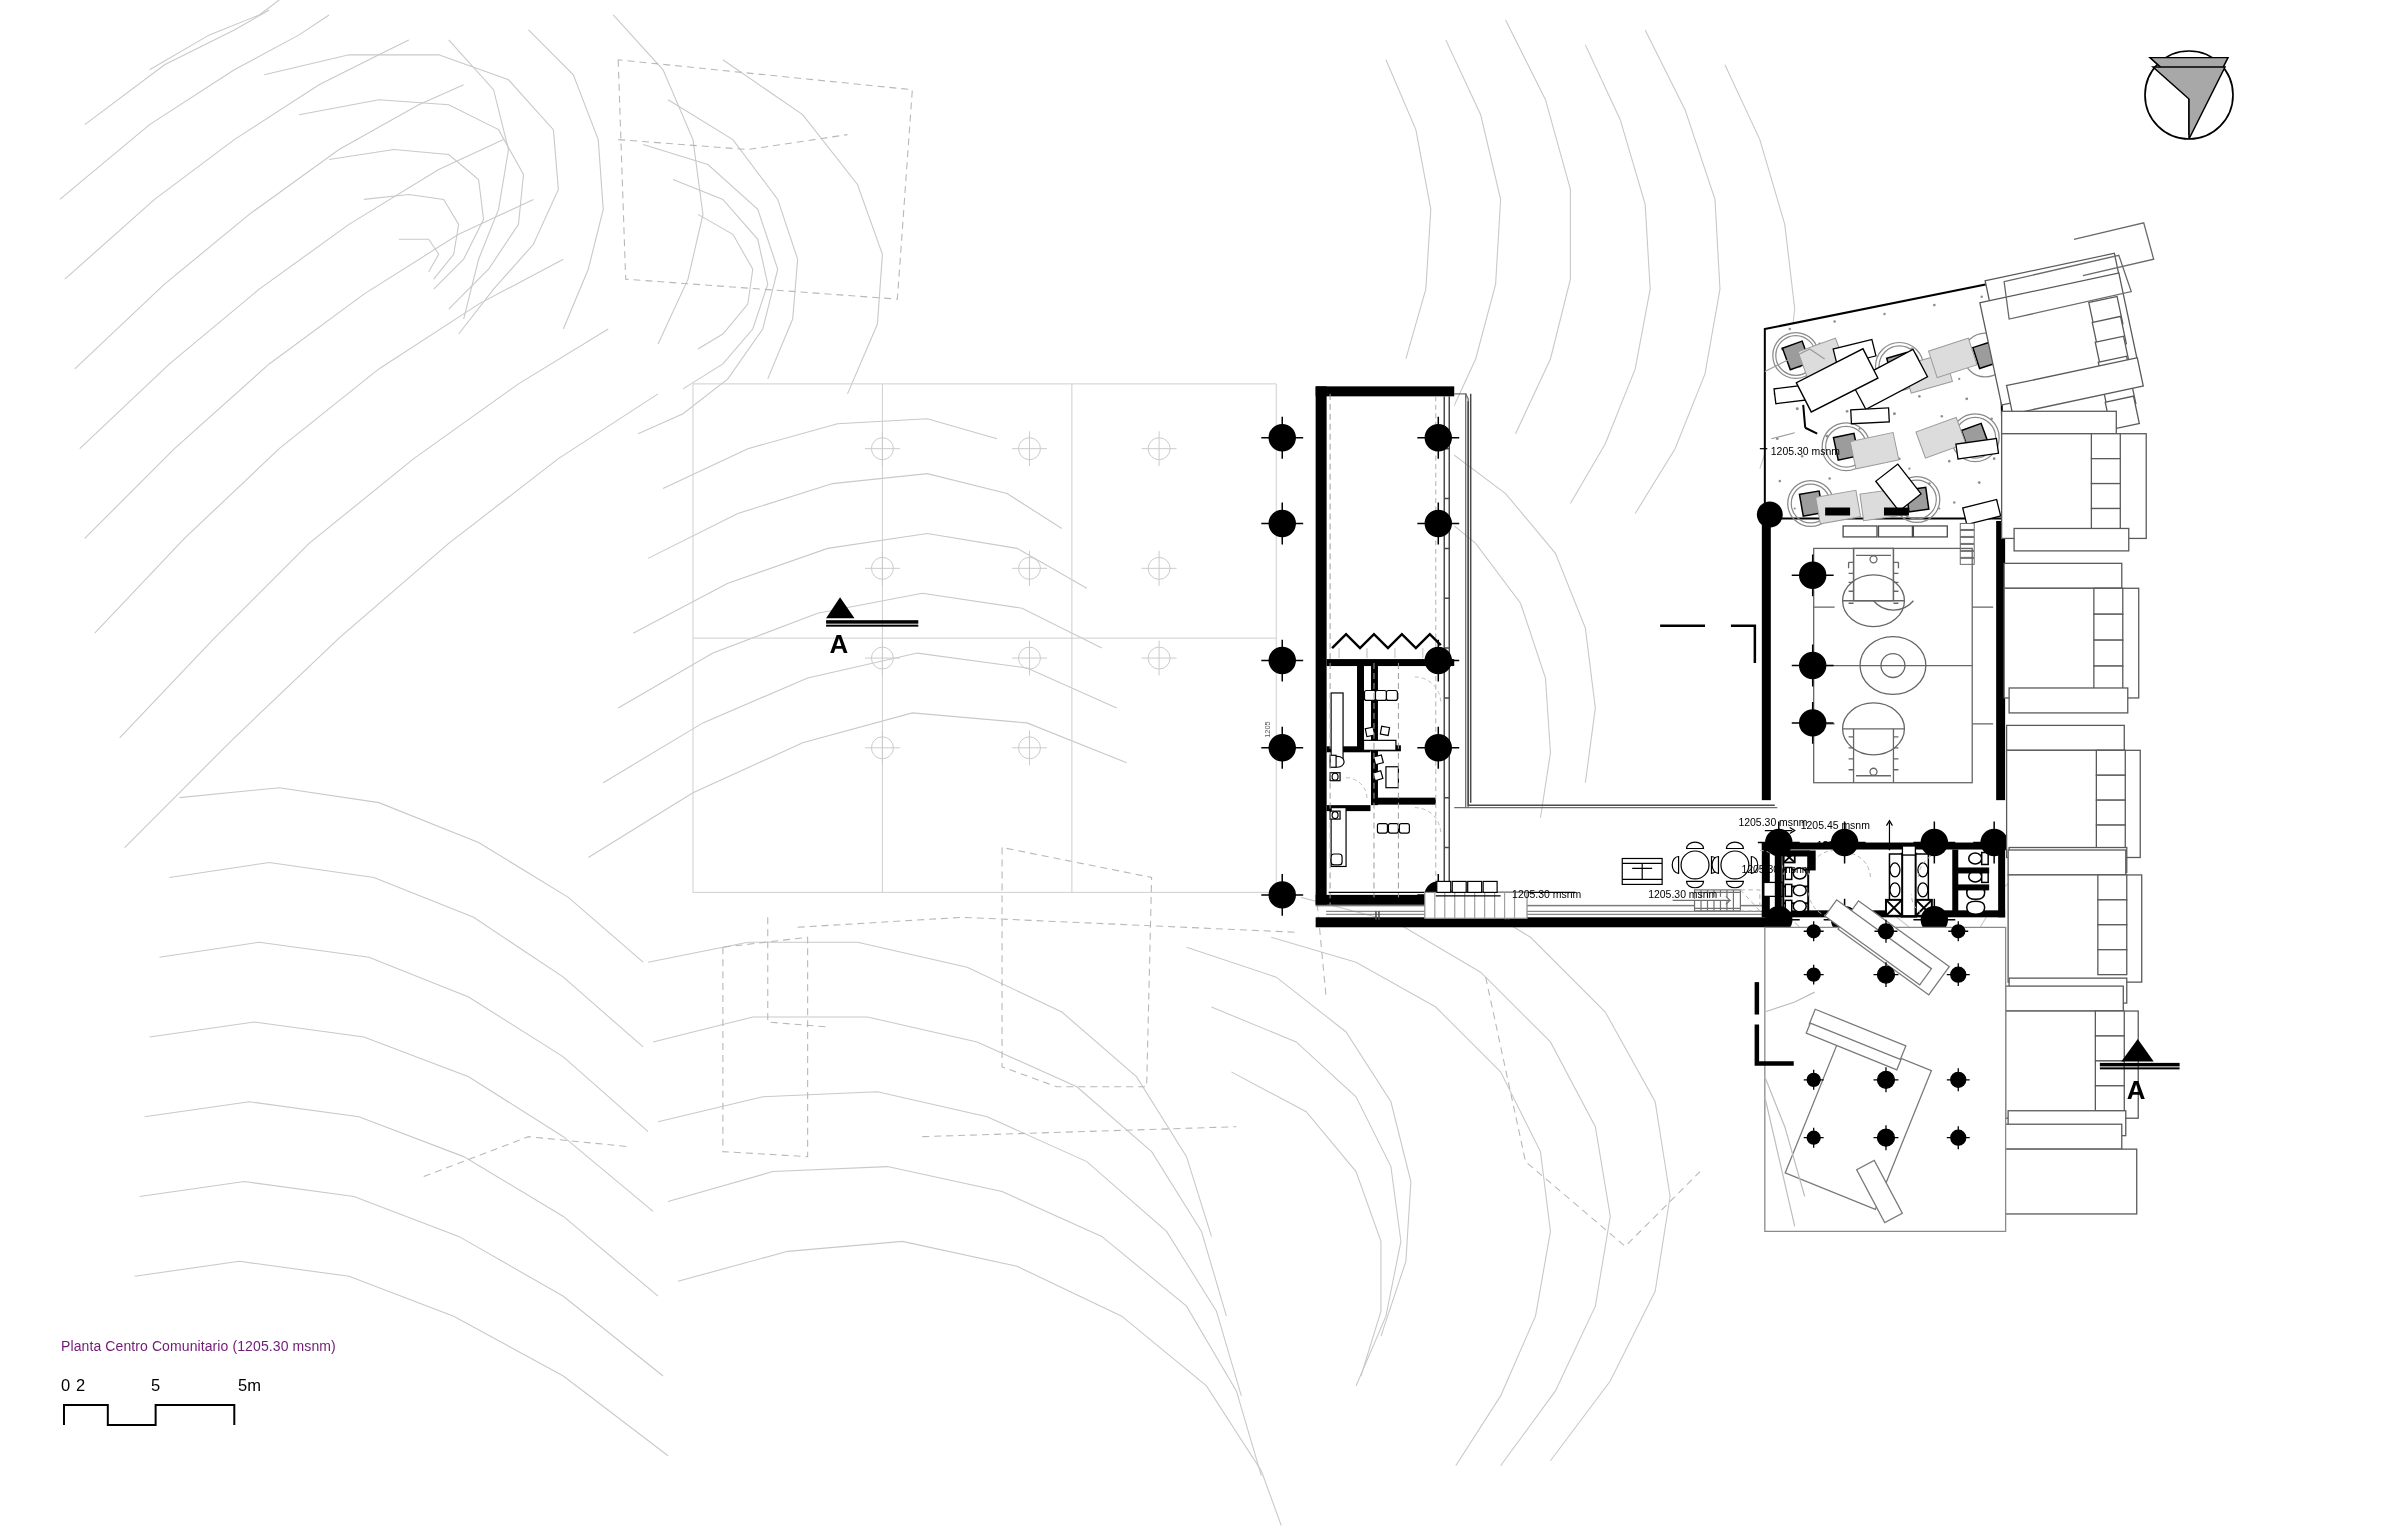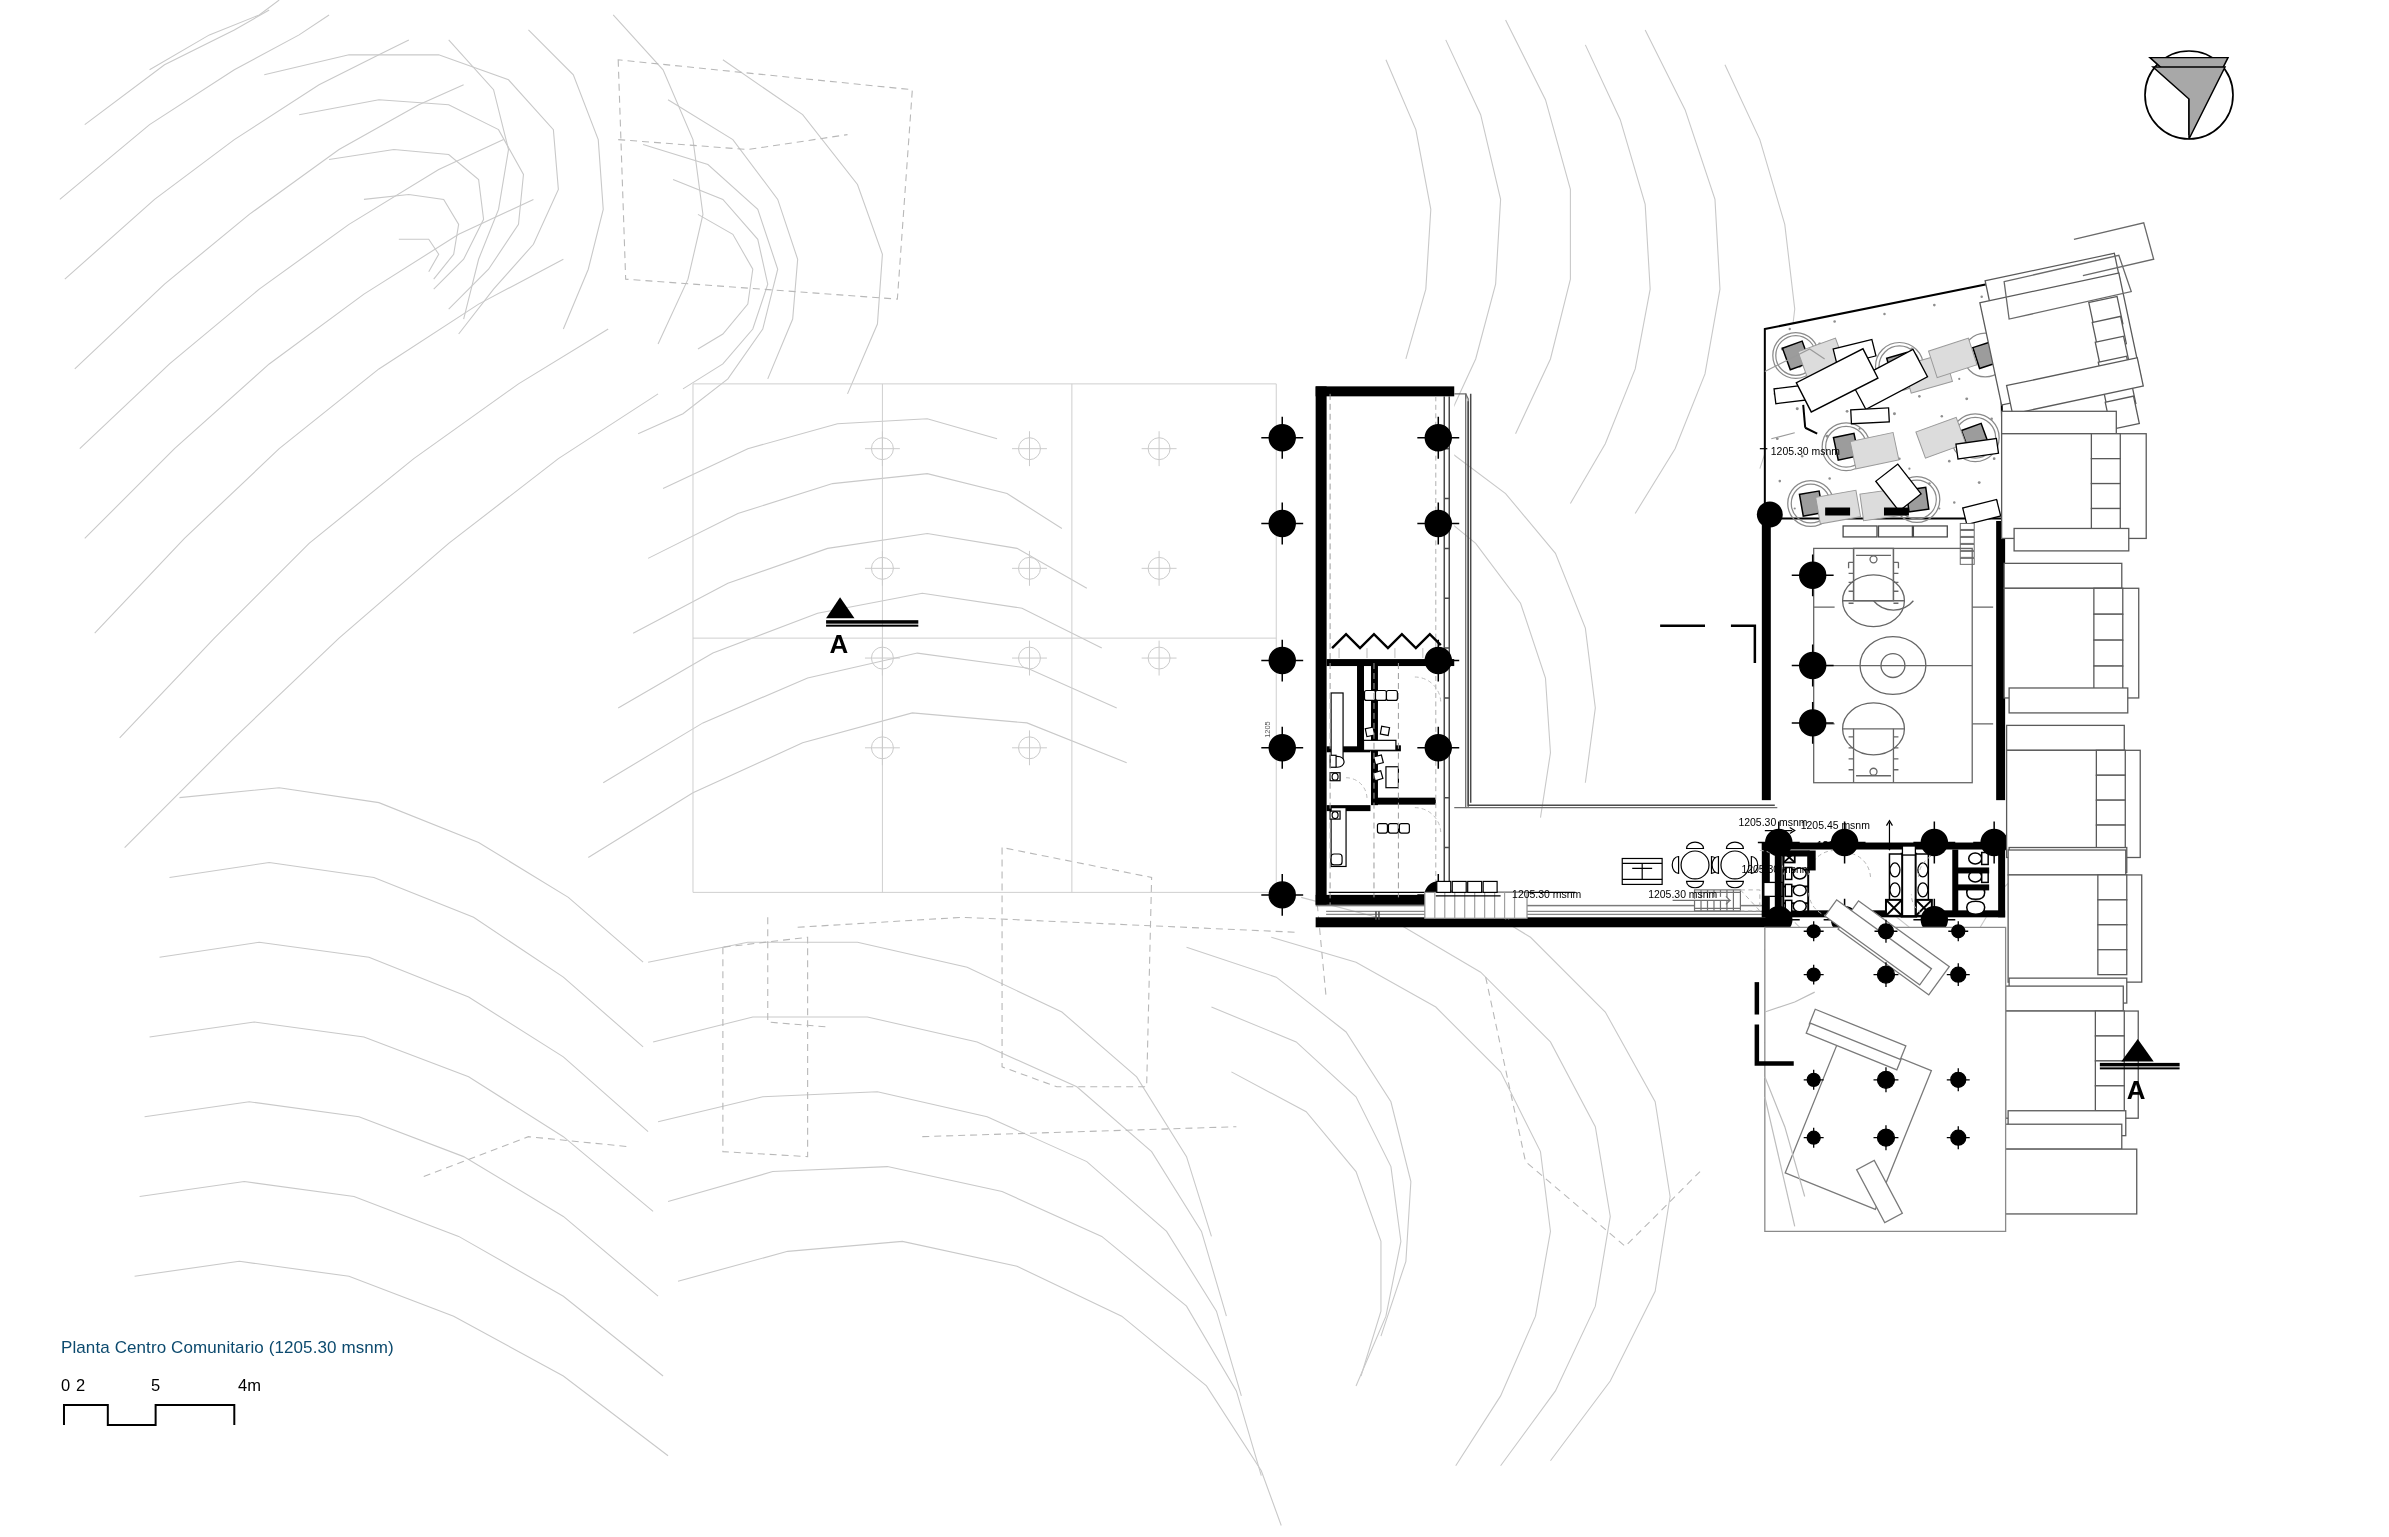--- a/index.html
+++ b/index.html
@@ -10,22 +10,22 @@
     background:#ffffff;
     overflow:hidden;
   }
   #plan-svg{position:absolute;left:0;top:0;width:2389px;height:1537px;}
   .title-block{
     position:absolute;
     left:61px; top:1338px;
     width:698px;
   }
   .sheet-title{
-    font-size:17px;
-    color:#0c4a6e;
+    font-size:14px;
+    color:#701a75;
     letter-spacing:0.1px;
     white-space:nowrap;
     font-family:"Liberation Sans", sans-serif;
   }
   .scale-wrap{position:absolute;left:61px;top:1376px;width:259px;height:55px;}
   .scale-labels{position:relative;height:21px;}
   .scale-labels span{
     position:absolute;
     font-size:16.5px;
     color:#000;
@@ -797,21 +797,21 @@
 
   <div class="title-block">
     <div class="sheet-title">Planta Centro Comunitario (1205.30 msnm)</div>
   </div>
 
   <div class="scale-wrap">
     <div class="scale-labels">
       <span class="sl0">0</span>
       <span class="sl2">2</span>
       <span class="sl5">5</span>
-      <span class="sl10">4m</span>
+      <span class="sl10">5m</span>
     </div>
     <svg width="249" height="30" viewBox="0 0 500 60" xmlns="http://www.w3.org/2000/svg">
       <g fill="none" stroke="#000000" stroke-width="4">
         <path d="M6,56 L6,16 L94,16 L94,56 L190,56 L190,16 L348,16 L348,56"></path>
       </g>
     </svg>
   </div>
 
 </div>
 

